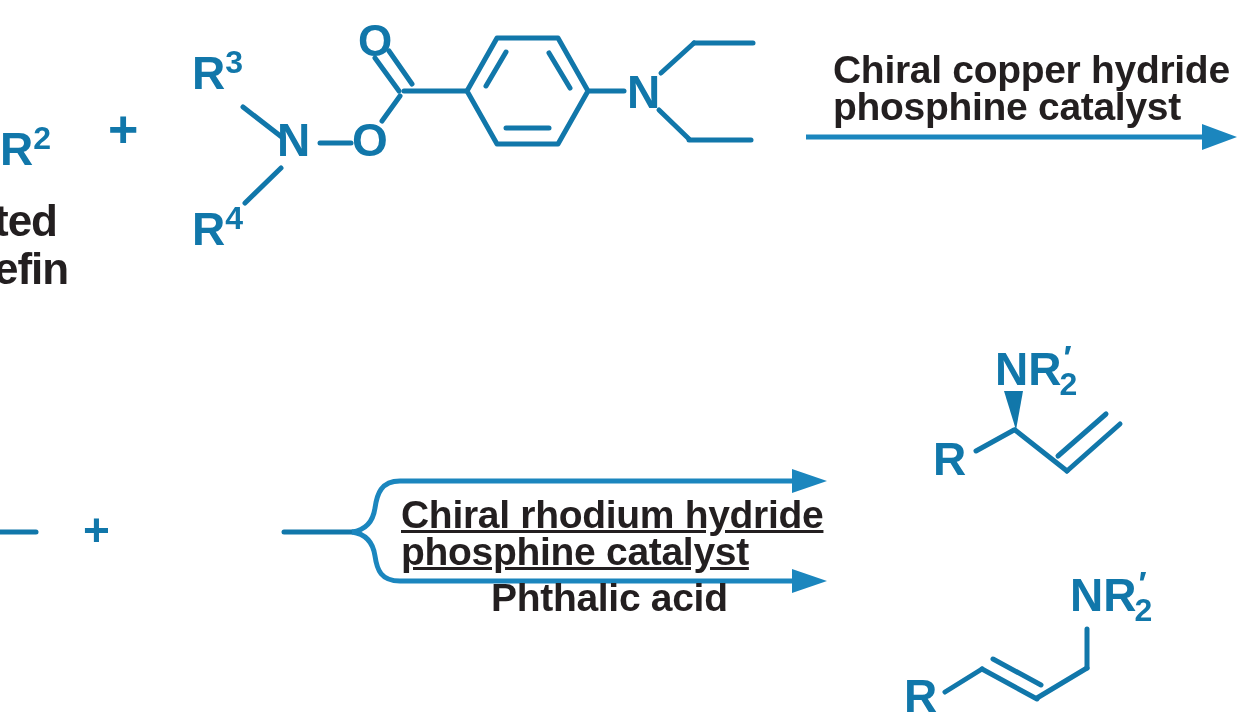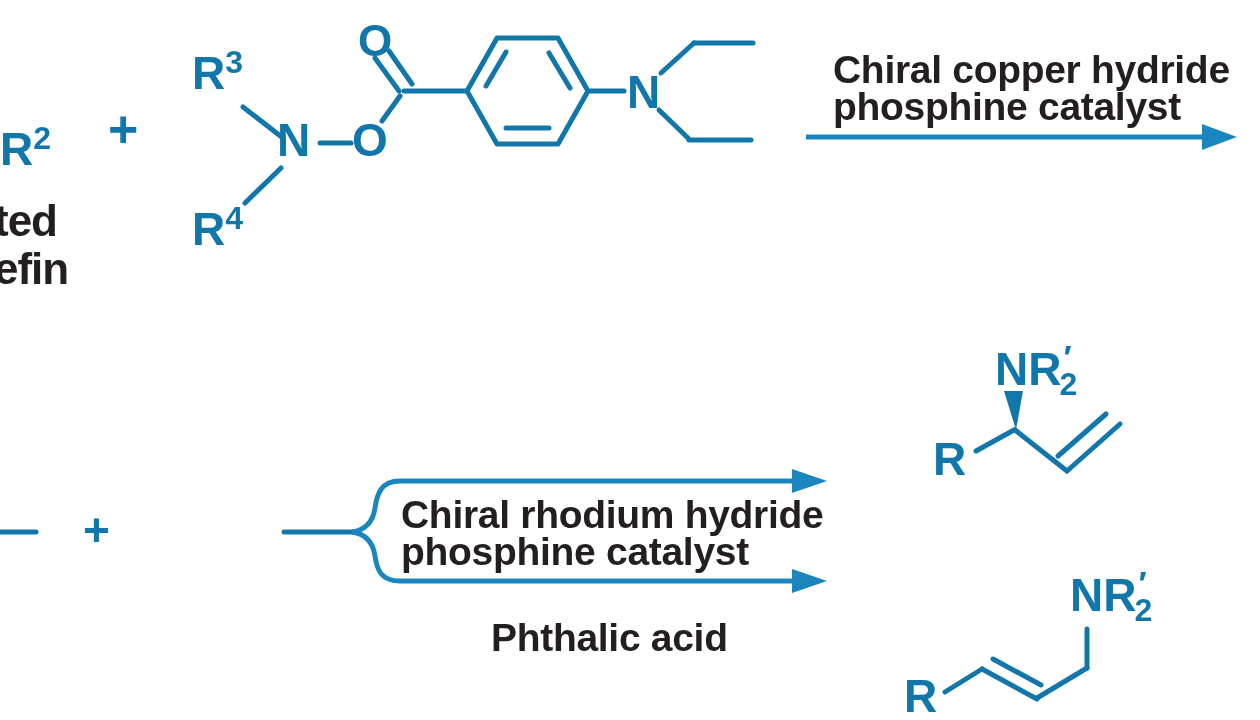--- a/index.html
+++ b/index.html
@@ -172,21 +172,21 @@
   <div class="lbl dark caption" style="left:-6px; top:199px;">ted</div>
   <div class="lbl dark caption" style="left:-6px; top:247px;">efin</div>
 
 
   <div class="lbl dark cond" style="left:833px; top:51px;">
     <div>Chiral copper hydride</div>
     <div>phosphine catalyst</div>
   </div>
 
 
-  <div class="lbl dark cond" style="left:401px; top:496px;">
+  <div class="lbl dark cond" style="left:401px; top:496px;text-decoration:underline;">
     <div>Chiral rhodium hydride</div>
     <div>phosphine catalyst</div>
   </div>
 
-  <div class="lbl dark cond" style="left:491px; top:619px;text-align:right;">Phthalic acid</div>
+  <div class="lbl dark cond" style="left:491px; top:579px;text-align:right;">Phthalic acid</div>
 
 
 </div>
 
 </body></html>

